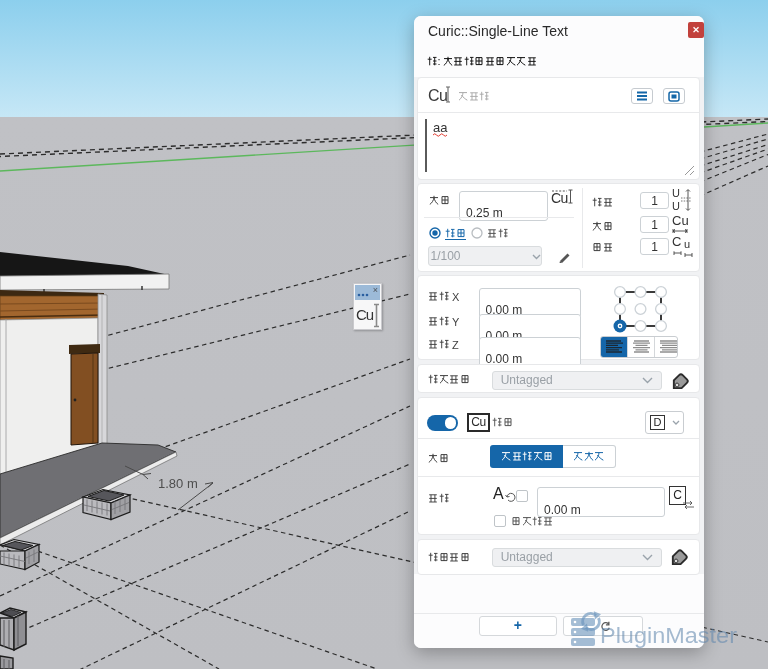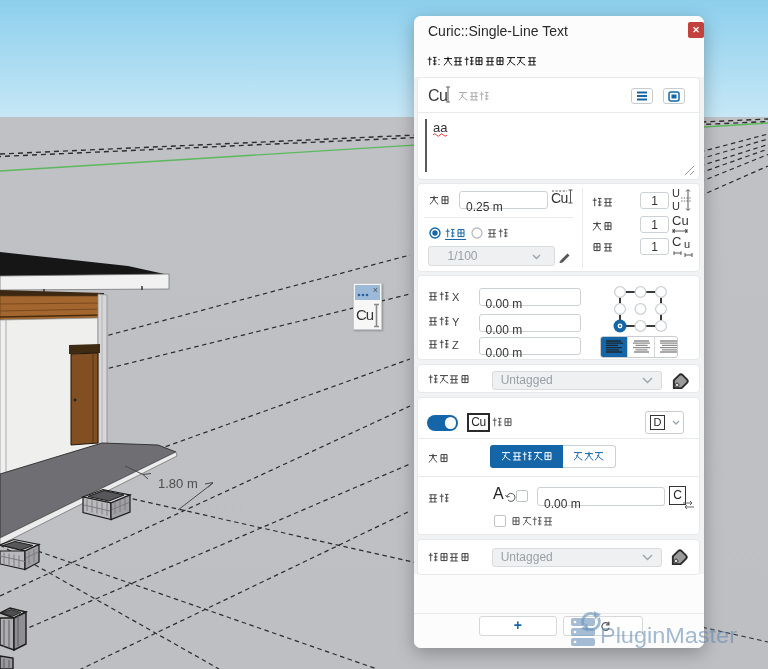--- a/index.html
+++ b/index.html
@@ -22,21 +22,21 @@
   #dlg{position:absolute;left:414px;top:16px;width:290px;height:632px;
        background:#f1f2f4;border-radius:7px;box-shadow:0 5px 18px rgba(0,0,0,.28);
        font-family:"Liberation Sans",sans-serif;}
   #dlg .wzone{position:absolute;left:0;width:290px;background:#fcfcfd;}
   #dlg .card{position:absolute;left:3px;width:283px;background:#fff;
        border:1px solid #e7e8ea;border-radius:4px;box-sizing:border-box;}
   .zrow{font-size:0;white-space:nowrap;}
   .zrow .zg{display:inline-block;margin-right:0.5px;}
   .zrow span{display:inline-block;}
   .inp{position:absolute;background:#fff;border:1px solid #ccd1d5;border-radius:3px;
-       box-sizing:border-box;color:#333;font-size:12px;line-height:15px;padding:8px 6px;}
+       box-sizing:border-box;color:#333;font-size:12px;line-height:15px;padding:14px 6px;}
   .ddl{position:absolute;background:#eff0f2;border:1px solid #d9dcde;border-radius:3px;
        box-sizing:border-box;color:#9aa0a6;font-size:12px;}
   .chev{position:absolute;color:#8a9096;font-size:10px;}
   #close{position:absolute;right:0;top:6px;width:16px;height:16px;background:#c2413c;
        border-radius:2px;color:#fff;text-align:center;font:bold 9px/16px "Liberation Sans",sans-serif;}
   #wm{position:absolute;left:560px;top:605px;pointer-events:none;}
 </style>
 </head>
 <body>
 <div id="vp">
@@ -254,21 +254,21 @@
         <use href="#z2"></use>
       </svg></div>
   <svg style="position:absolute;left:57px;top:211px" width="12" height="12" viewBox="0 0 12 12">
     <circle cx="6" cy="6" r="5" fill="none" stroke="#b9bdc1" stroke-width="1.3"></circle>
     </svg>
   <div style="position:absolute;left:73px;top:212px;color:#4e4e4e" class="zrow"><svg class="zg" width="10" height="10">
         <use href="#z4"></use>
       </svg><svg class="zg" width="10" height="10">
         <use href="#z3"></use>
       </svg></div>
-  <div class="ddl" style="left:13.5px;top:230px;width:127px;height:20px;line-height:18px;padding-left:19px">1/100</div>
+  <div class="ddl" style="left:13.5px;top:230px;width:114px;height:20px;line-height:18px;padding-left:2px">1/100</div>
   <svg class="chev" style="position:absolute;left:118px;top:238px" width="9" height="6" viewBox="0 0 9 6">
       <path d="M1,1 L4.5,4.5 L8,1" stroke="#9aa3ab" stroke-width="1.4" fill="none"></path>
     </svg>
   <svg style="position:absolute;left:144px;top:234px" width="13" height="13" viewBox="0 0 13 13">
     <path d="M2,11 L9.5,3.5 L11.5,5.5 L4,13" fill="#555"></path>
       <path d="M2,11 L1.5,13.2 L4,12.7 Z" fill="#555"></path>
     </svg>
   <div style="position:absolute;left:178px;top:181px;color:#3f3f3f" class="zrow"><svg class="zg" width="10" height="10">
         <use href="#z3"></use>
       </svg><svg class="zg" width="10" height="10">

